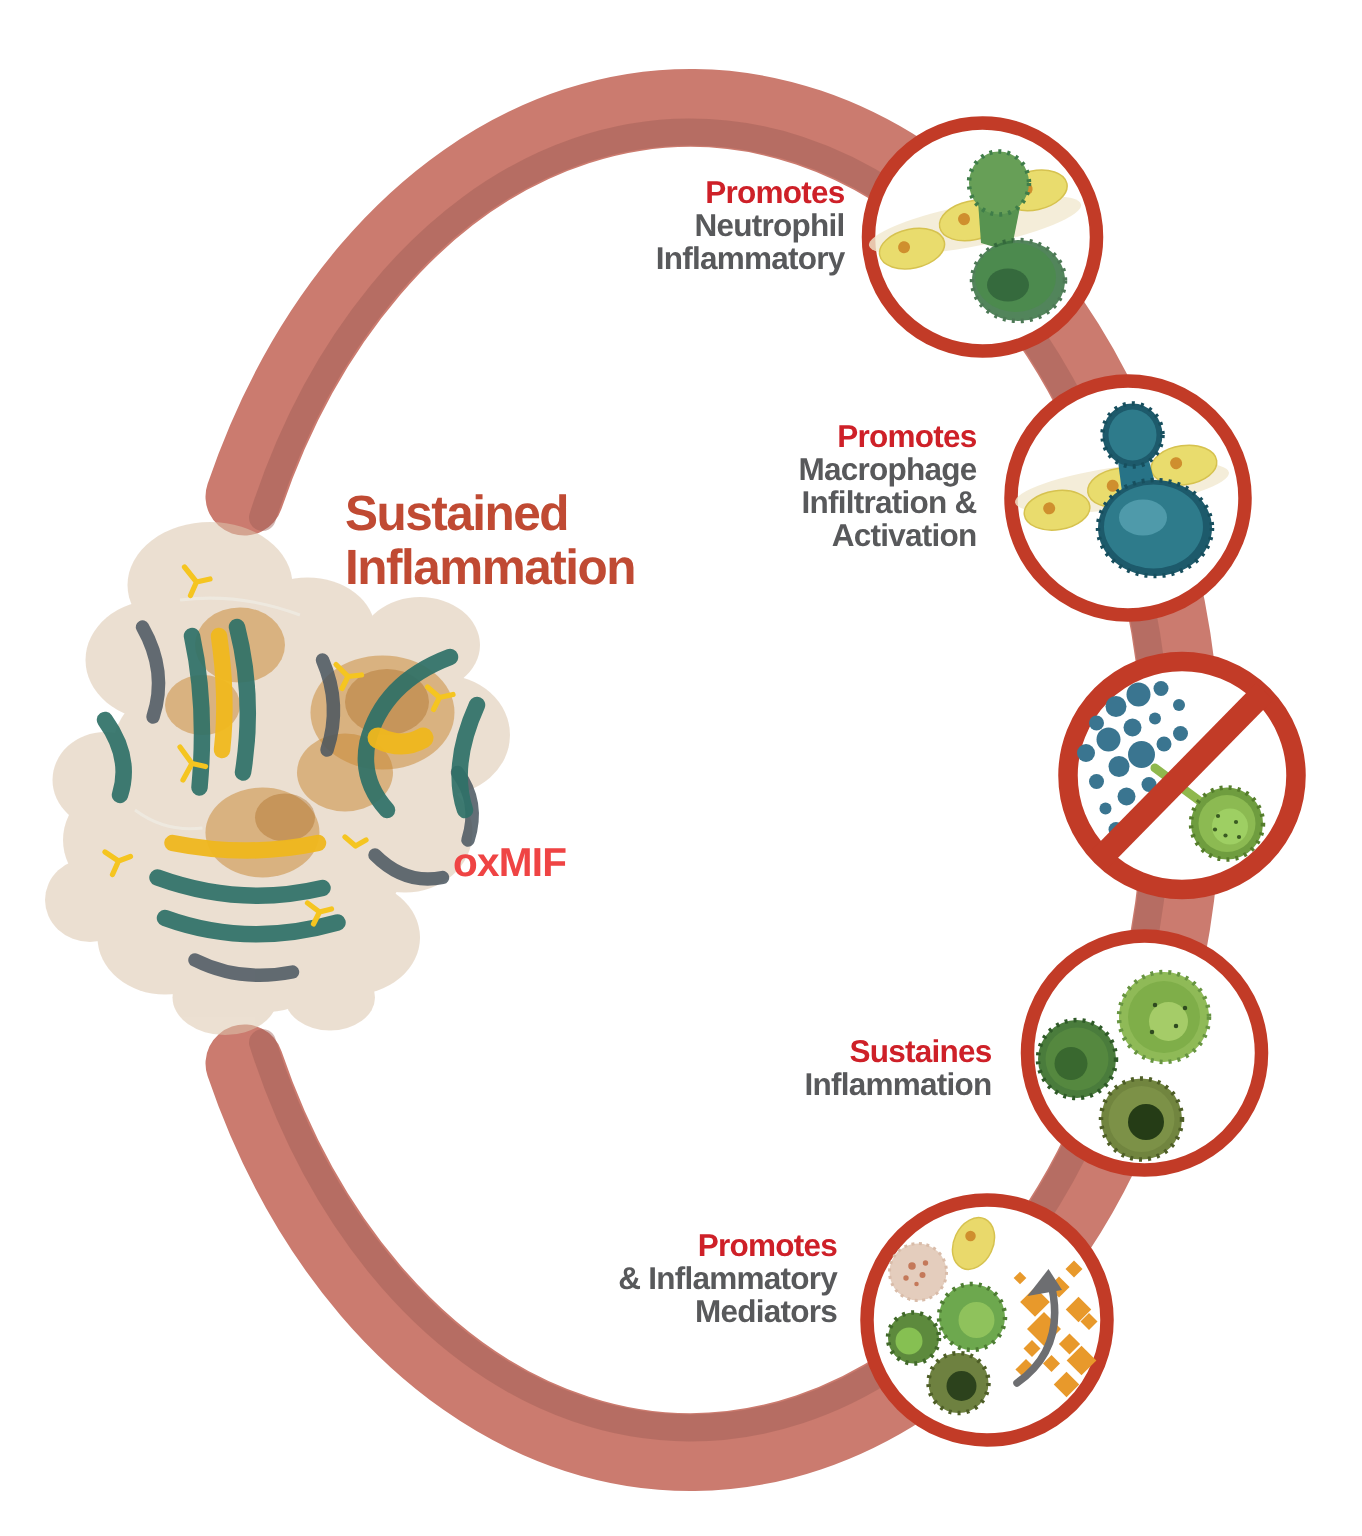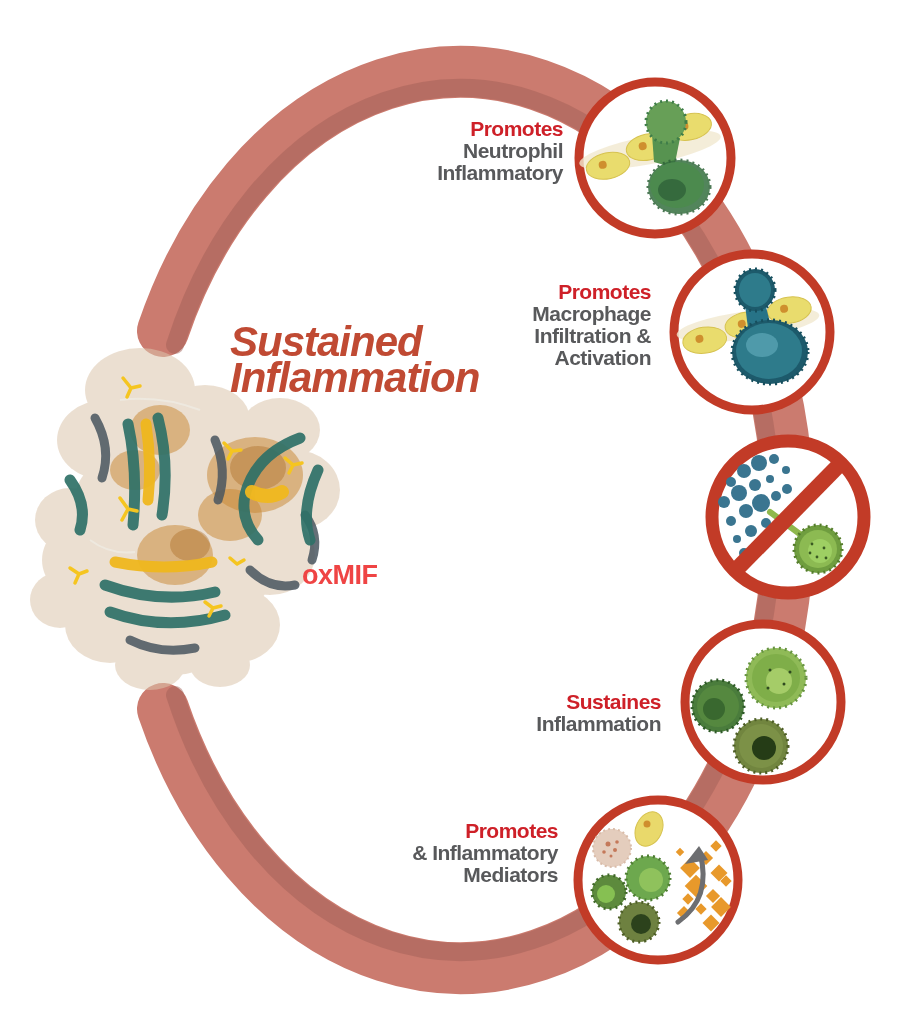--- a/index.html
+++ b/index.html
@@ -9,21 +9,21 @@
   }
   .stage svg{position:absolute;left:0;top:0;}
   .node-label{
     position:absolute;text-align:right;font-weight:bold;
     font-size:21px;line-height:22px;letter-spacing:-0.5px;color:#58595b;
   }
   .node-label .verb{display:block;color:#ce2028;}
   .node-label .line{display:block;}
   .diagram-title{
     position:absolute;left:230px;top:324px;font-weight:bold;
-    font-size:42px;line-height:36px;letter-spacing:-1px;color:#c04a33;font-style:italic;
+    font-size:33px;line-height:36px;letter-spacing:-1px;color:#c04a33;
   }
   .diagram-title span{display:block;}
   .protein-label{
     position:absolute;left:302px;top:560px;font-weight:bold;
     font-size:27px;letter-spacing:-0.5px;color:#ef4444;
   }
 </style>
 </head>
 <body>
 

